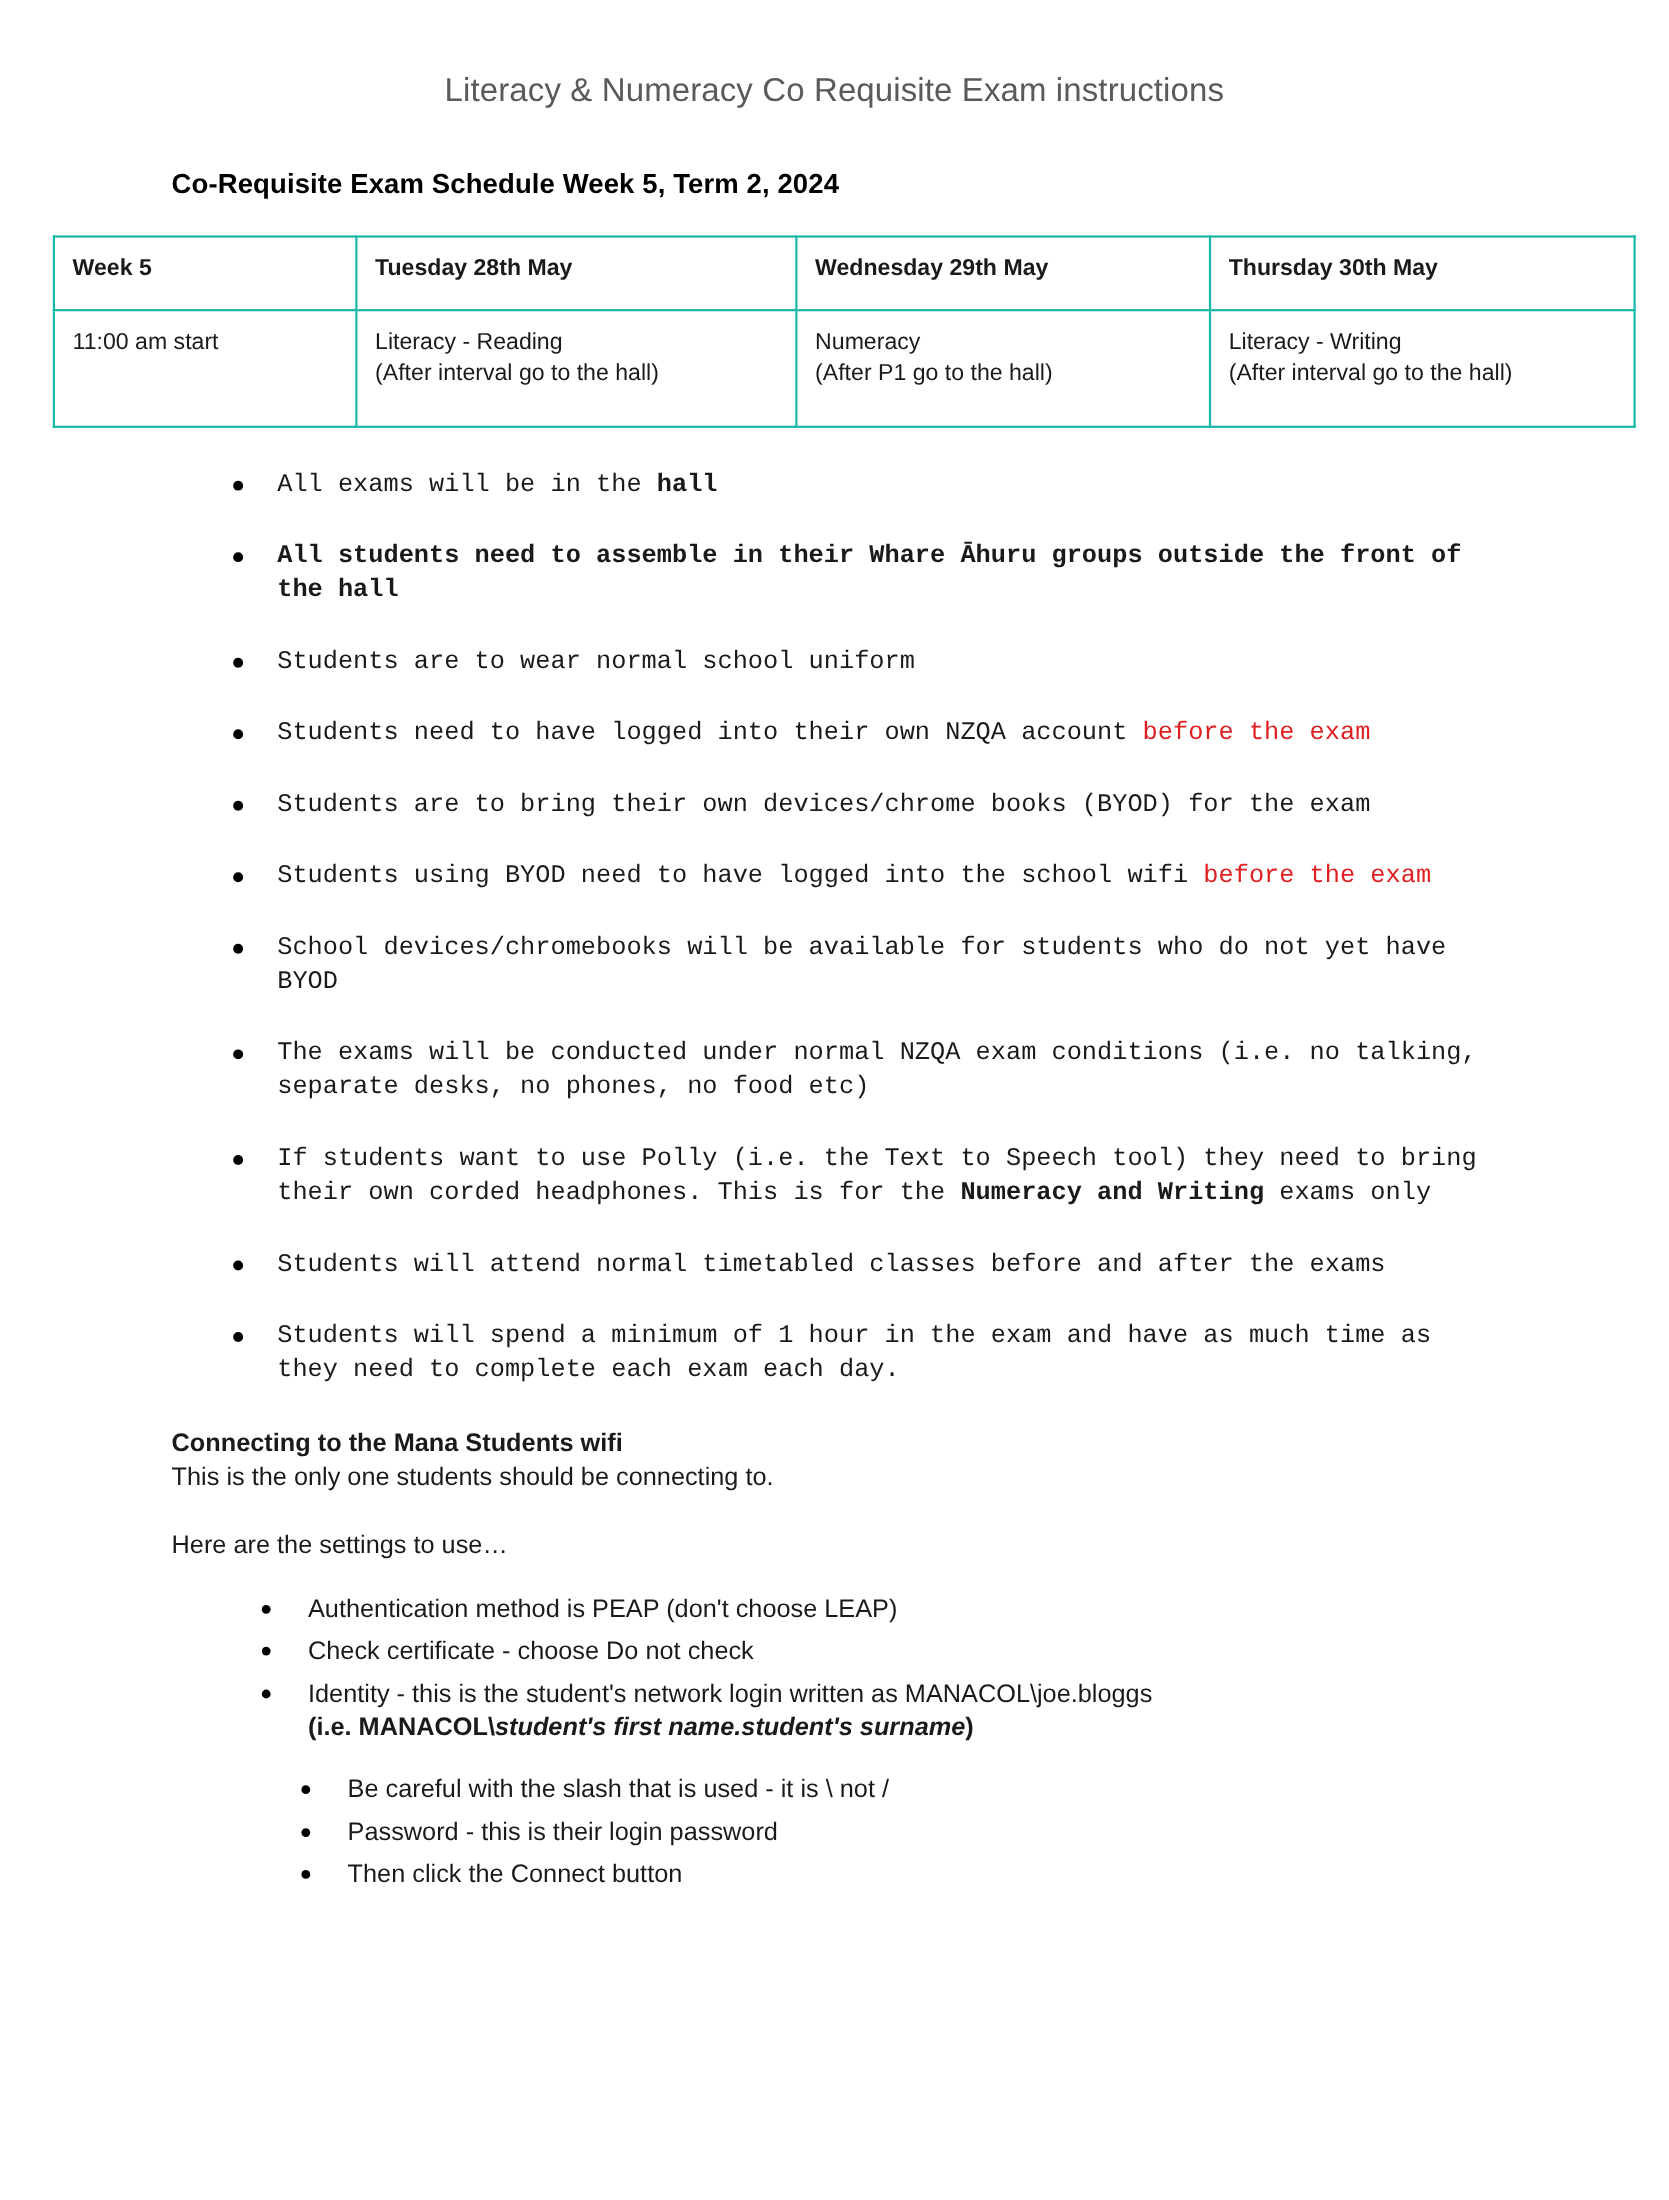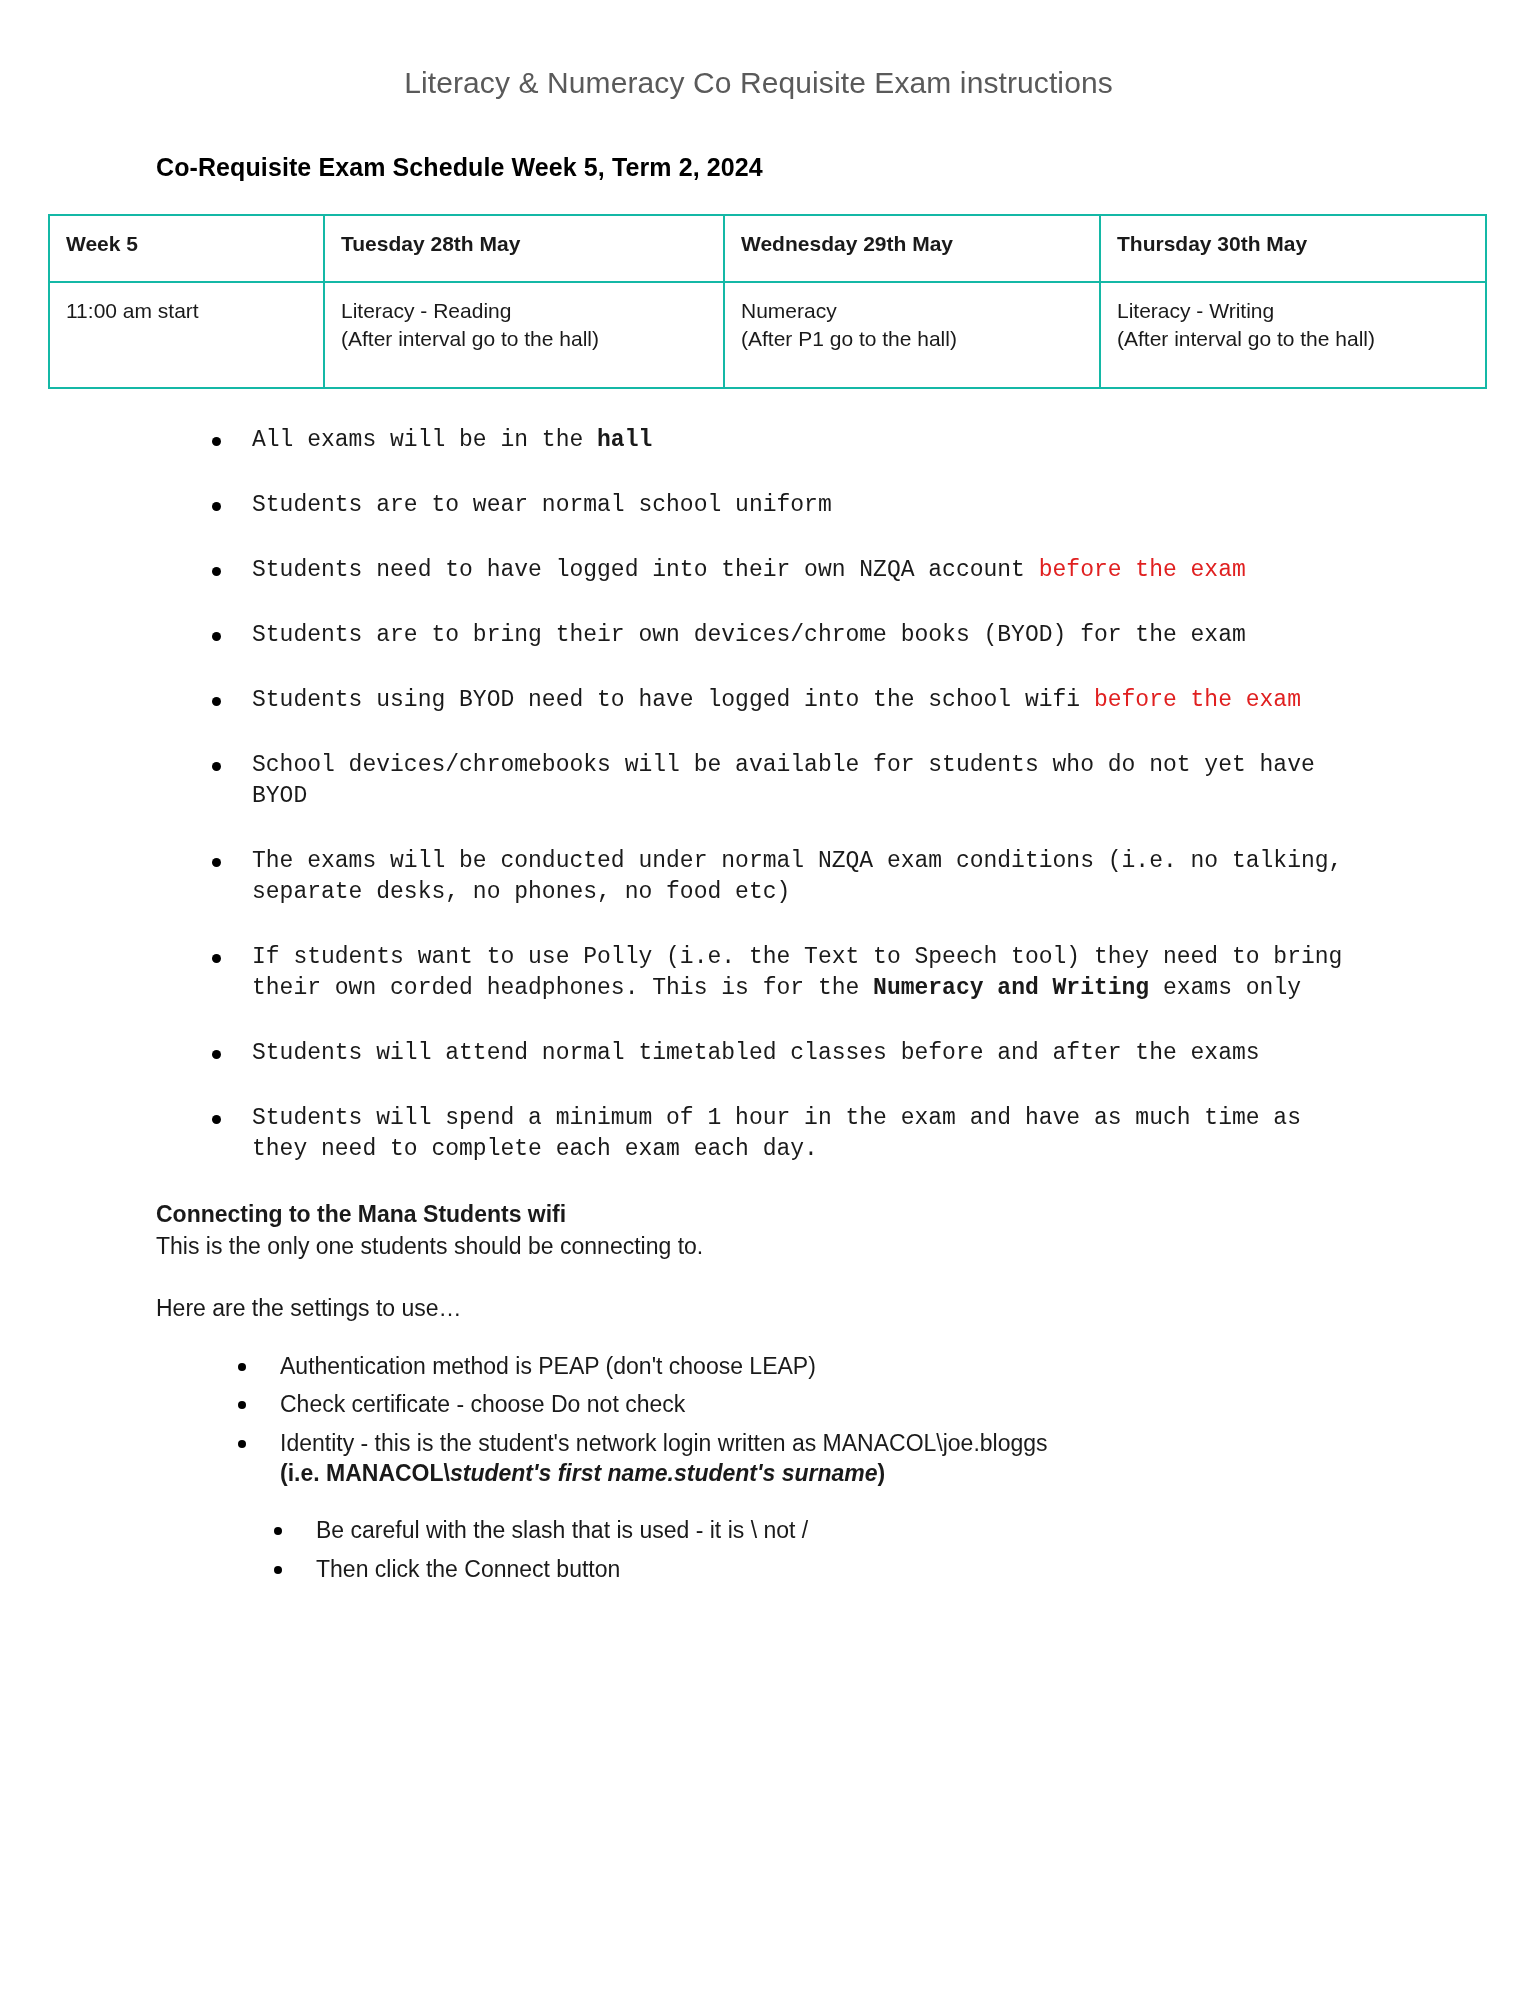--- a/index.html
+++ b/index.html
@@ -194,20 +194,21 @@
             <span class="sub">(After interval go to the hall)</span>
           </td>
         </tr>
       </tbody>
     </table>
   </div>
 
   <ul class="main-list">
     <li><span>All exams will be in the </span><b>hall</b></li>
 
+    <li><b>All students need to assemble in their Whare Āhuru groups outside the front of the hall</b></li>
 
     <li><span>Students are to wear normal school uniform</span></li>
 
     <li><span>Students need to have logged into their own NZQA account </span><span class="red">before the exam</span></li>
 
     <li><span>Students are to bring their own devices/chrome books (BYOD) for the exam</span></li>
 
     <li><span>Students using BYOD need to have logged into the school wifi </span><span class="red">before the exam</span></li>
 
     <li><span>School devices/chromebooks will be available for students who do not yet have BYOD</span></li>
@@ -232,16 +233,17 @@
     <li><span>Authentication method is PEAP (don't choose LEAP)</span></li>
     <li><span>Check certificate - choose Do not check</span></li>
     <li>
       <span>Identity - this is the student's network login written as MANACOL\joe.bloggs</span><br>
       <b>(i.e. MANACOL\</b><b><i>student's first name.student's surname</i></b><b>)</b>
     </li>
   </ul>
 
   <ul class="sub-list tight">
     <li><span>Be careful with the slash that is used - it is \ not /</span></li>
+    <li><span>Password - this is their login password</span></li>
     <li><span>Then click the Connect button</span></li>
   </ul>
 
 </div>
 
 </body></html>

